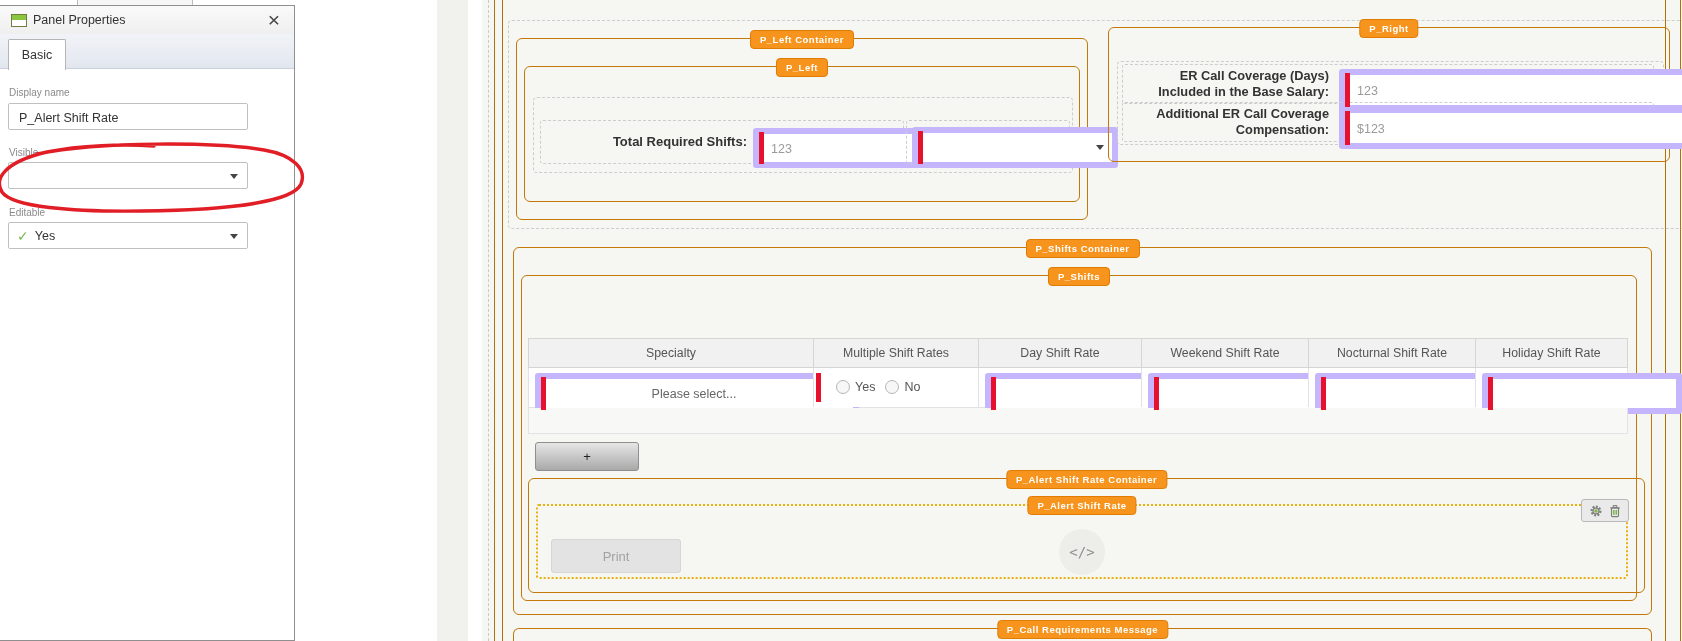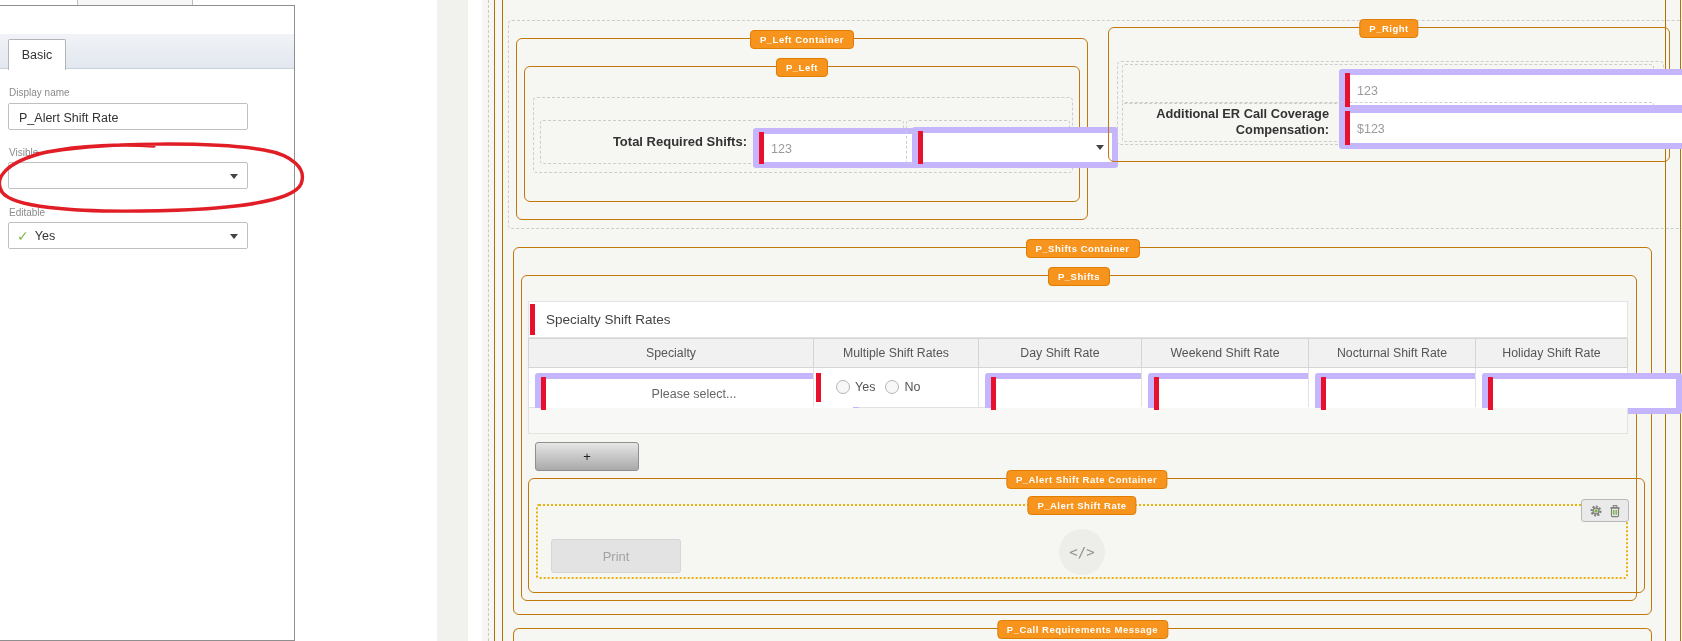--- a/index.html
+++ b/index.html
@@ -95,43 +95,40 @@
           </div>
         </div>
       </div>
     </div>
   </div>
 
   <div class="panel" style="left:1097px;top:27px;width:560px;height:133px;margin-left:11px;">
     <div class="badge">P_Right</div>
     <div class="dashedbox" style="left:8px;top:33px;width:545px;height:82px;">
       <div class="dashedbox" style="left:4px;top:2px;width:530px;height:38px;border-radius:3px;">
+        <div class="blabel" style="left:6px;top:3px;width:200px;font-size:12.8px;line-height:16px;">ER Call Coverage (Days) Included in the Base Salary:</div>
         <div class="rinput" style="left:216px;top:4px;width:300px;height:30px;">
           <input placeholder="123" style="">
         </div>
       </div>
       <div class="dashedbox" style="left:4px;top:40px;width:530px;height:38px;border-radius:3px;">
         <div class="blabel" style="left:6px;top:3px;width:200px;font-size:12.8px;line-height:16px;">Additional ER Call Coverage Compensation:</div>
         <div class="rinput" style="left:216px;top:4px;width:300px;height:30px;">
           <input placeholder="$123" style="">
         </div>
       </div>
     </div>
   </div>
 
   <div class="panel" style="left:513px;top:247px;width:1137px;height:366px;">
     <div class="badge">P_Shifts Container</div>
 
     <div class="panel" style="left:7px;top:27px;width:1114px;height:324px;">
       <div class="badge">P_Shifts</div>
 
-      <div class="abs" style="left:6px;top:25px;width:1100px;height:37px;background:#fff;border:1px solid #e3e3e3;box-sizing:border-box;">
-        <div class="redbar" style="left:1px;top:2px;height:31px;"></div>
-        <div class="abs" style="left:17px;top:10px;font-size:13.5px;color:#444;">Specialty Shift Rates</div>
-      </div>
 
       <div class="hrow" style="left:6px;top:62px;width:1100px;height:30px;background:#f1f1f1;border:1px solid #d5d5d5;box-sizing:border-box;">
         <div class="hcell" style="width:284px;border-left:none;">Specialty</div>
         <div class="hcell" style="width:165px;">Multiple Shift Rates</div>
         <div class="hcell" style="width:163px;">Day Shift Rate</div>
         <div class="hcell" style="width:167px;">Weekend Shift Rate</div>
         <div class="hcell" style="width:167px;">Nocturnal Shift Rate</div>
         <div class="hcell" style="width:152px;">Holiday Shift Rate</div>
       </div>
 
@@ -204,20 +201,28 @@
     </svg>
   </div>
 
   <div class="panel" style="left:513px;top:628px;width:1137px;height:40px;border-bottom:none;">
     <div class="badge">P_Call Requirements Message</div>
   </div>
 
   <div class="abs" style="left:77px;top:0;width:116px;height:6px;background:#f6f6f6;border:1px solid #bdbdbd;border-top:none;box-sizing:border-box;"></div>
 
   <div id="dialog" class="abs">
+    <div id="dlg-titlebar">
+      <svg class="abs" style="left:11px;top:8px;" width="16" height="13" viewBox="0 0 16 13">
+        <rect x="0.5" y="0.5" width="15" height="12" fill="#ffffff" stroke="#6f7d3e" stroke-width="1"></rect>
+        <rect x="1" y="1" width="14" height="5" fill="#8ac640"></rect>
+      </svg>
+      <span id="dlg-title">Panel Properties</span>
+      <span id="dlg-close">×</span>
+    </div>
     <div id="dlg-tabstrip">
       <div id="dlg-tab-basic">Basic</div>
     </div>
 
     <div class="dlg-label" style="top:81px;">Display name</div>
     <div class="dlg-field" style="top:97px;">
       <input value="P_Alert Shift Rate" style="">
     </div>
 
     <div class="dlg-label" style="top:141px;">Visible</div>

